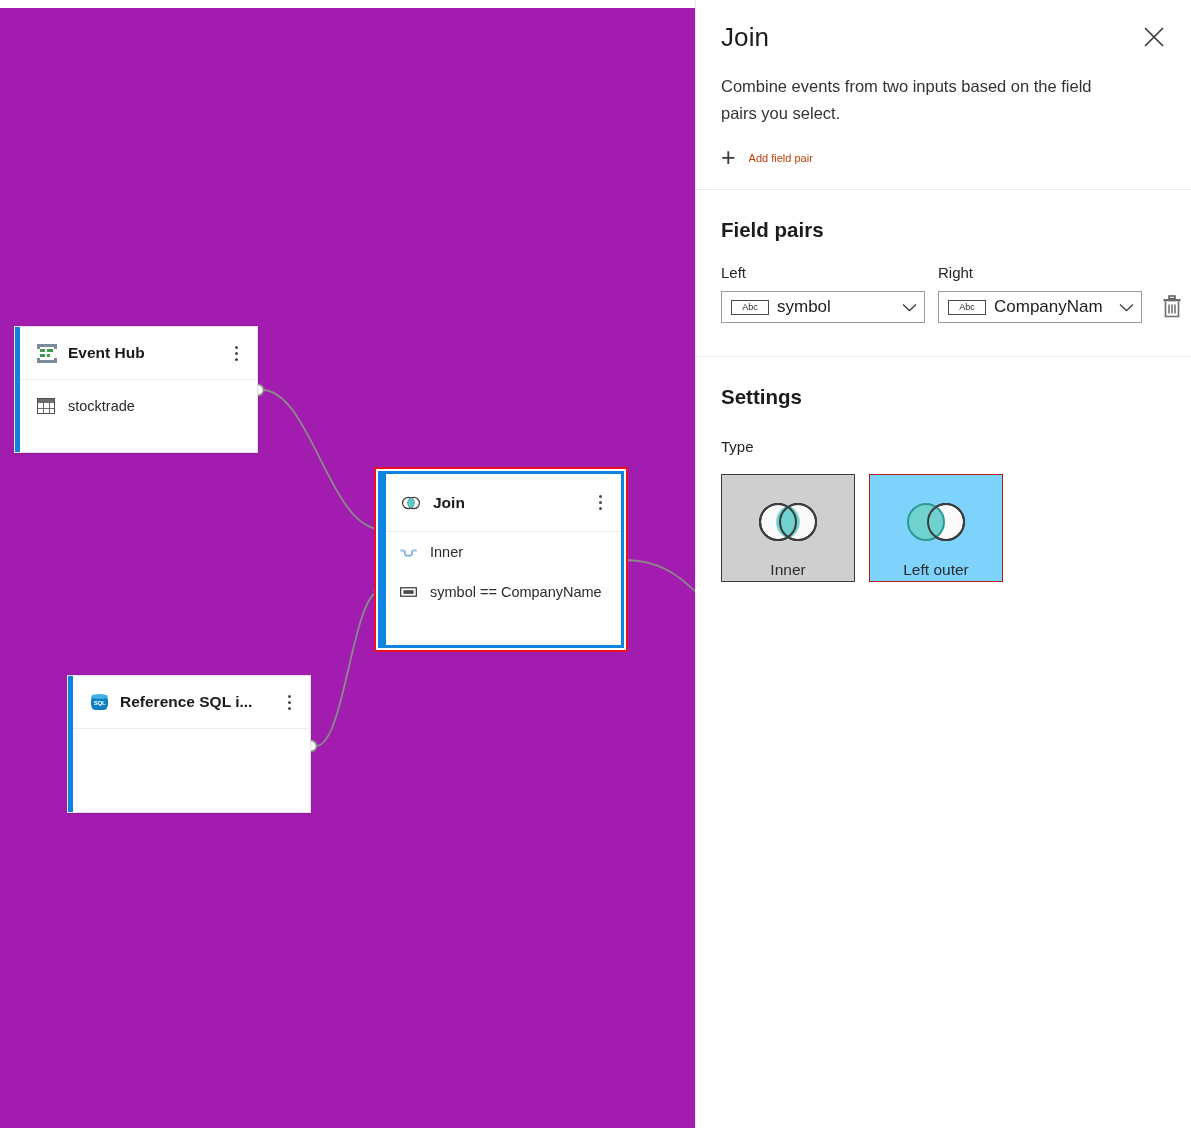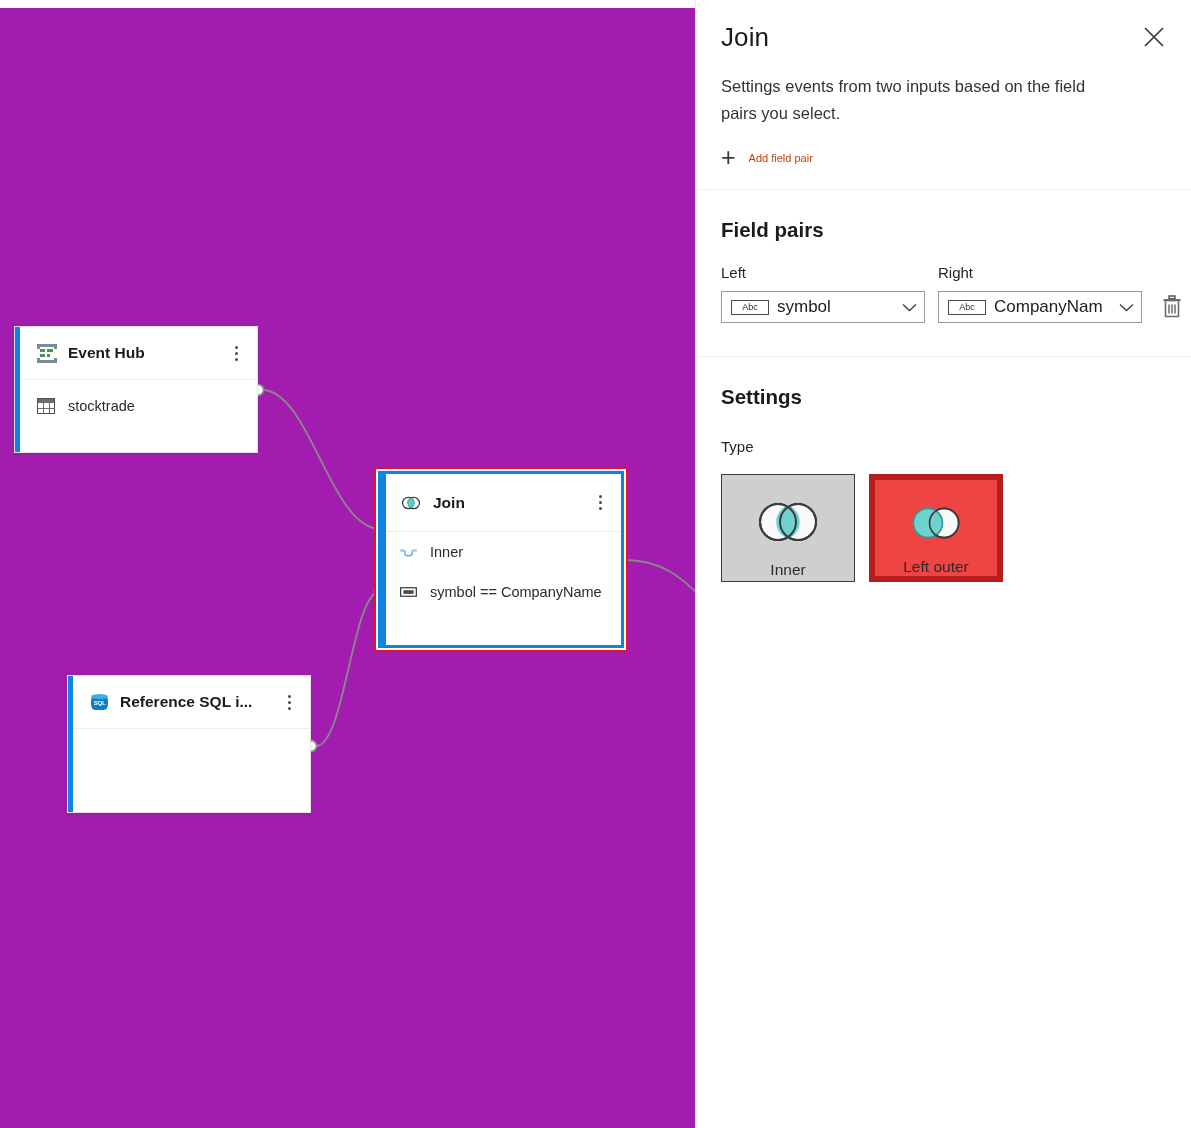--- a/index.html
+++ b/index.html
@@ -174,22 +174,22 @@
   }
   .dd .chev { flex: 0 0 auto; margin-left: 4px; }
   #pair-delete {
     margin-top: 10px; width: 34px; height: 32px;
     display: flex; align-items: center; justify-content: center;
     cursor: pointer;
   }
 
   #type-row { display: flex; gap: 14px; padding: 19px 25px 0 25px; }
   .type-card {
-    width: 134px; height: 108px; border: 6px solid #b91c1c;
-    background: #ef4444; cursor: pointer;
+    width: 134px; height: 108px; border: 1px solid #b91c1c;
+    background: #7dd3fc; cursor: pointer;
     display: flex; flex-direction: column; align-items: center;
     justify-content: flex-start; padding-top: 26px;
   }
   .type-card.selected { background: #cfcfcf; border: 1px solid #3a3a3a; }
   .type-card .cap { font-size: 15.5px; color: #2b2b2b; margin-top: 18px; }
 </style>
 </head>
 <body>
 
 <div id="root">
@@ -300,21 +300,21 @@
   <div id="panel">
 
     <div id="p-title">Join</div>
 
     <div id="p-close">
       <svg width="22" height="22" viewBox="0 0 22 22">
         <path d="M2,2 L20,20 M20,2 L2,20" stroke="#3b3b3b" stroke-width="1.7" fill="none"></path>
       </svg>
     </div>
 
-    <div id="p-desc">Settings events from two inputs based on the field pairs you select.</div>
+    <div id="p-desc">Combine events from two inputs based on the field pairs you select.</div>
 
     <div id="p-addpair">
       <span class="plus">+</span>
       <span class="lbl">Add field pair</span>
     </div>
 
     <div class="divider"></div>
 
     <div class="p-h2">Field pairs</div>
 

